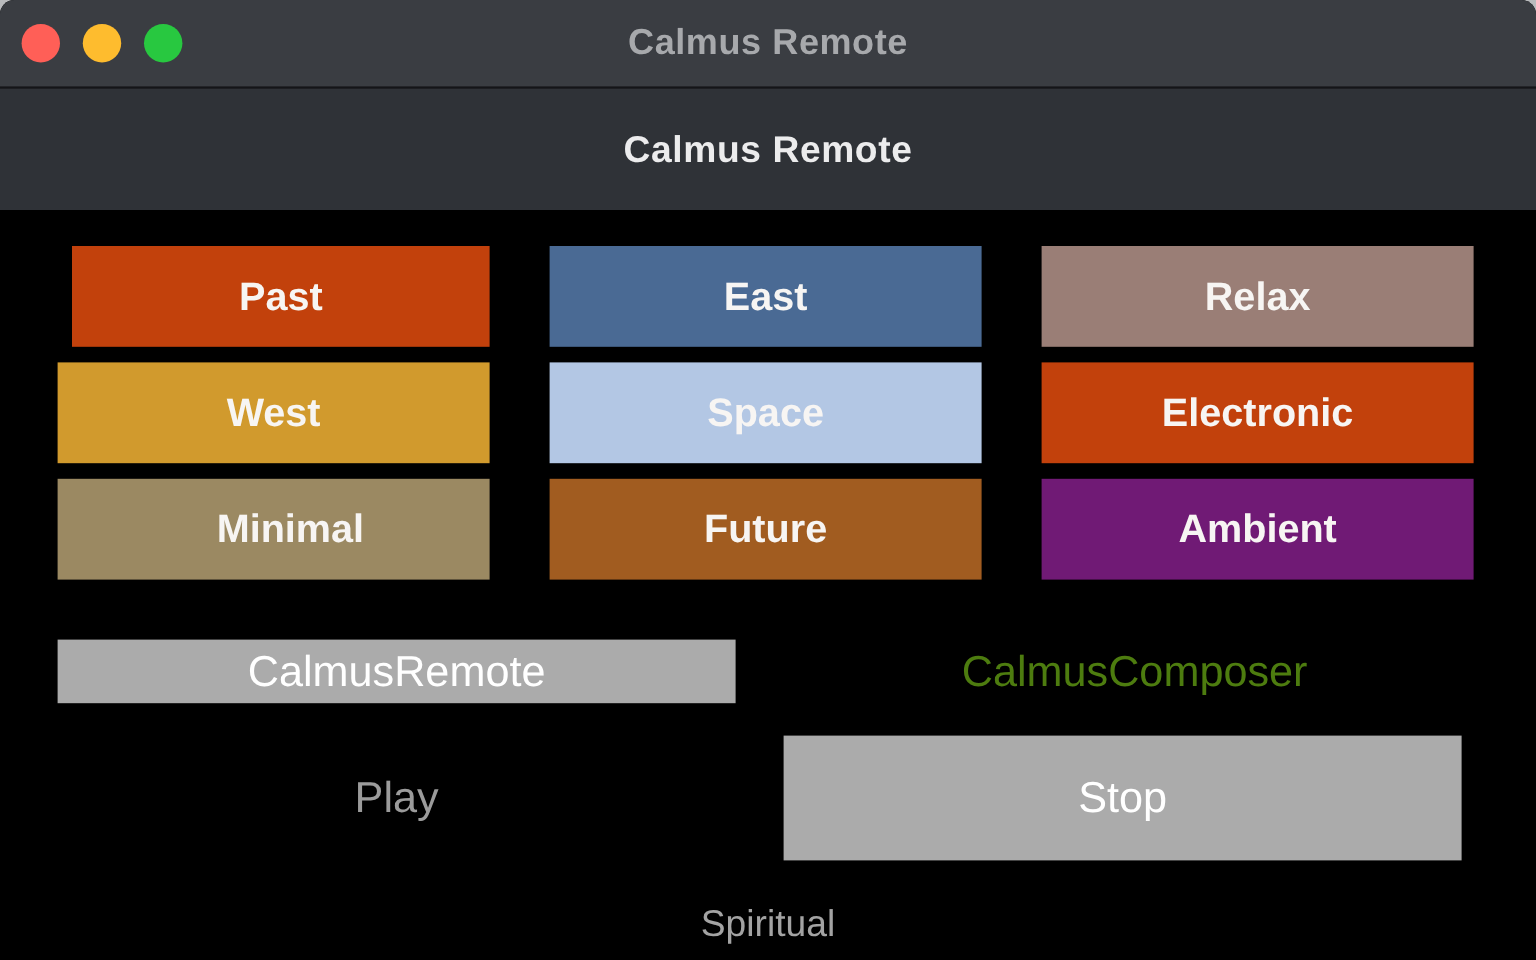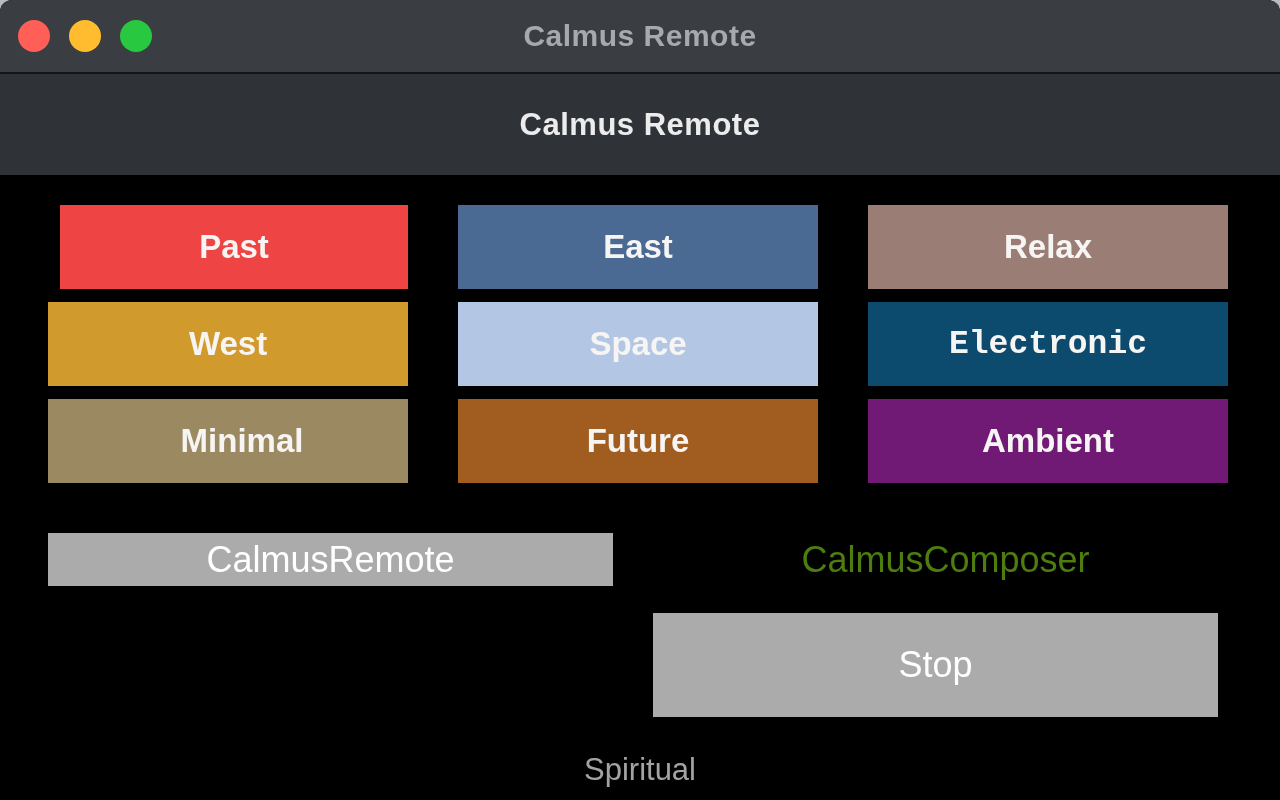--- a/index.html
+++ b/index.html
@@ -127,33 +127,34 @@
       <span class="traffic-light" style="background-color: rgb(40, 200, 64);"></span>
     </div>
     <span class="titlebar-title">Calmus Remote</span>
   </div>
 
   <div class="header">
     <span class="header-title">Calmus Remote</span>
   </div>
 
   <div class="mood-grid">
-    <button class="mood-btn" style="background-color: #ef4444; margin-left: 12px;">Past</button>
+    <button class="mood-btn" style="background-color: #c2410c; margin-left: 12px;">Past</button>
     <button class="mood-btn" style="background-color: rgb(74, 106, 148);">East</button>
     <button class="mood-btn" style="background-color: rgb(154, 126, 118);">Relax</button>
     <button class="mood-btn" style="background-color: rgb(209, 154, 45);">West</button>
     <button class="mood-btn" style="background-color: rgb(179, 199, 228);">Space</button>
-    <button class="mood-btn" style="background-color: #0c4a6e; font-family: Liberation Mono, monospace;">Electronic</button>
+    <button class="mood-btn" style="background-color: #c2410c;">Electronic</button>
     <button class="mood-btn" style="background-color: rgb(155, 137, 98); padding-left: 28px;">Minimal</button>
     <button class="mood-btn" style="background-color: rgb(161, 92, 32);">Future</button>
     <button class="mood-btn" style="background-color: #701a75;">Ambient</button>
   </div>
 
   <button class="flat-btn seg-remote" style="background-color: rgb(171, 171, 171);">CalmusRemote</button>
 
   <button class="flat-btn seg-composer">CalmusComposer</button>
 
+  <button class="flat-btn btn-play" style="color: rgb(155, 155, 155);">Play</button>
 
   <button class="flat-btn btn-stop" style="background-color: rgb(171, 171, 171);">Stop</button>
 
   <div class="status-label">Spiritual</div>
 
 </div>
 
 </body></html>

